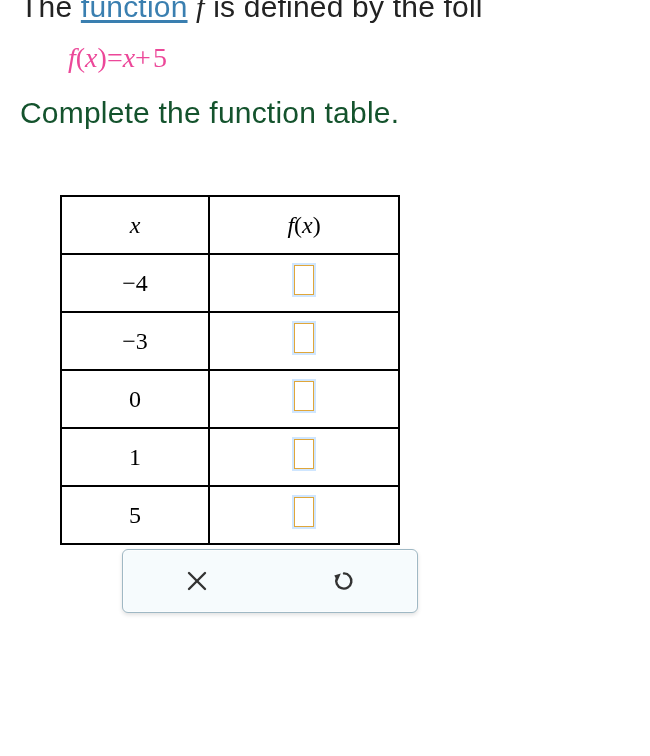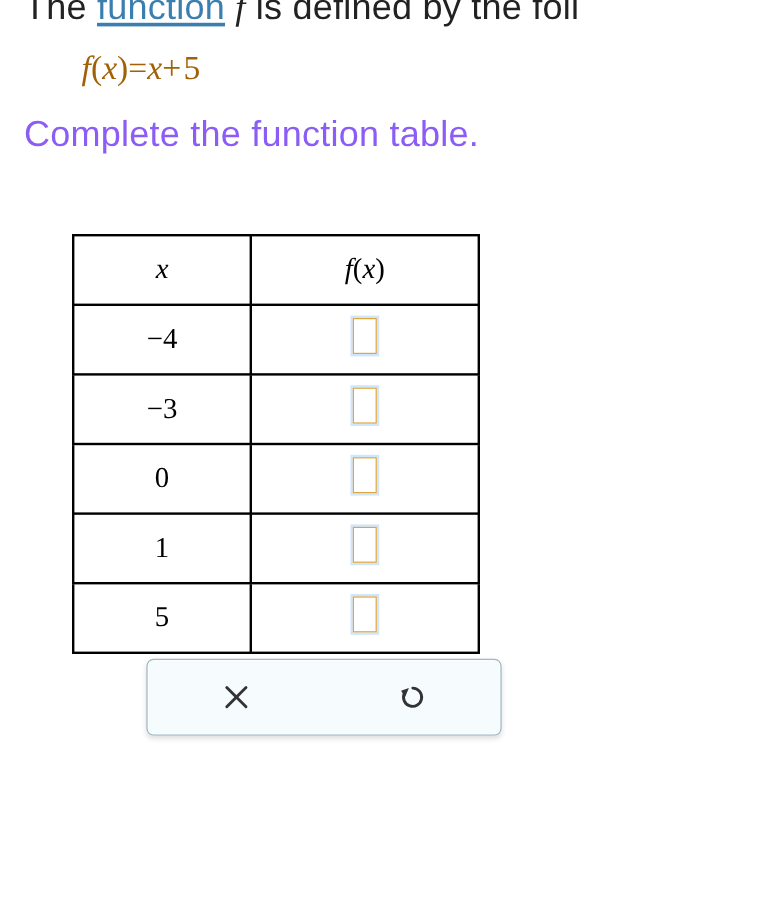--- a/index.html
+++ b/index.html
@@ -26,28 +26,28 @@
   .intro-line .link {
     color: #3a7fb0;
     text-decoration: underline;
     text-underline-offset: 3px;
   }
   .equation {
     font-family: "Times New Roman", Times, serif;
     font-style: italic;
     font-size: 28px;
     margin: 18px 0 0 48px;
-    color: #a16207;
+    color: #ec4899;
   }
   .equation .paren, .equation .op, .equation .num {
     font-style: normal;
   }
   .instruction {
     font-size: 30px;
-    color: #8b5cf6;
+    color: #14532d;
     margin-top: 22px;
     letter-spacing: 0.2px;
   }
   .table-wrap {
     margin: 65px 0 0 40px;
     width: 340px;
   }
   table.func {
     border-collapse: collapse;
     width: 100%;

